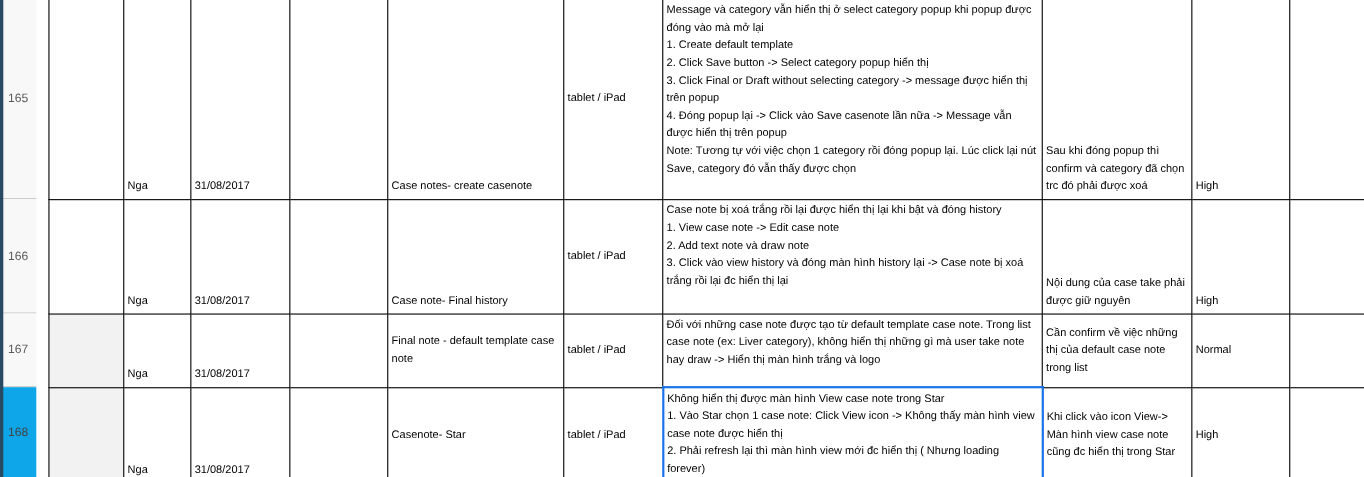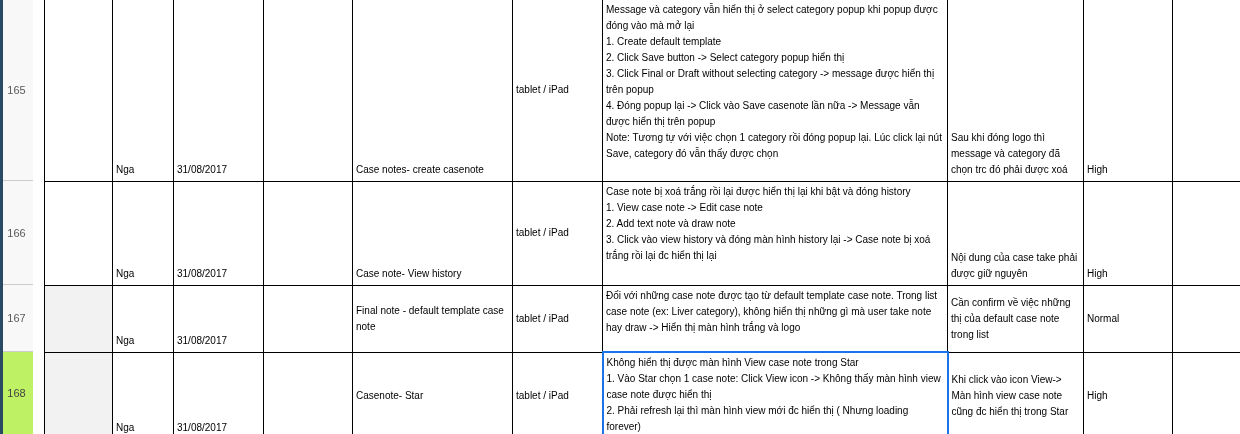--- a/index.html
+++ b/index.html
@@ -15,21 +15,21 @@
   
   #left-strip { position: absolute; left: 0; top: 0; width: 3px; height: 434px; background: #284a63; z-index: 5; }
 
   
   #gutter { position: absolute; left: 0; top: 0; width: 33px; height: 434px; }
   .gutter-cell {
     display: flex; align-items: center; justify-content: center;
     background: #f8f8f8; border-bottom: 1px solid #cccccc;
     color: #5a5a5a; font-size: 11px;
   }
-  .gutter-cell.selected-row { background: #bef264; color: #444; }
+  .gutter-cell.selected-row { background: #0ea5e9; color: #444; }
   .g165 { height: 181px; } .g166 { height: 104px; } .g167 { height: 67px; text-align: right; } .g168 { height: 82px; border-bottom: none; }
 
   
   #grid { position: absolute; left: 44px; top: 0; }
   table { border-collapse: collapse; table-layout: fixed; width: 1196px; }
   td {
     border: 1px solid #000;
     padding: 0 3px 3px 3px;
     vertical-align: bottom;
     overflow: hidden;
@@ -80,31 +80,31 @@
         <td>31/08/2017</td>
         <td></td>
         <td>Case notes- create casenote</td>
         <td class="mid">tablet / iPad</td>
         <td class="desc">Message và category vẫn hiển thị ở select category popup khi popup được đóng vào mà mở lại
 1. Create default template
 2. Click Save button -&gt; Select category popup hiển thị
 3. Click Final or Draft without selecting category -&gt; message được hiển thị trên popup
 4. Đóng popup lại -&gt; Click vào Save casenote lần nữa -&gt; Message vẫn được hiển thị trên popup
 Note: Tương tự với việc chọn 1 category rồi đóng popup lại. Lúc click lại nút Save, category đó vẫn thấy được chọn</td>
-        <td>Sau khi đóng logo thì message và category đã chọn trc đó phải được xoá</td>
+        <td>Sau khi đóng popup thì confirm và category đã chọn trc đó phải được xoá</td>
         <td>High</td>
         <td></td>
       </tr>
 
       <tr class="r166">
         <td></td>
         <td>Nga</td>
         <td>31/08/2017</td>
         <td></td>
-        <td>Case note- View history</td>
+        <td>Case note- Final history</td>
         <td class="mid">tablet / iPad</td>
         <td class="desc">Case note bị xoá trắng rồi lại được hiển thị lại khi bật và đóng history
 1. View case note -&gt; Edit case note
 2. Add text note và draw note
 3. Click vào view history và đóng màn hình history lại -&gt; Case note bị xoá trắng rồi lại đc hiển thị lại</td>
         <td>Nội dung của case take phải được giữ nguyên</td>
         <td>High</td>
         <td></td>
       </tr>
 

